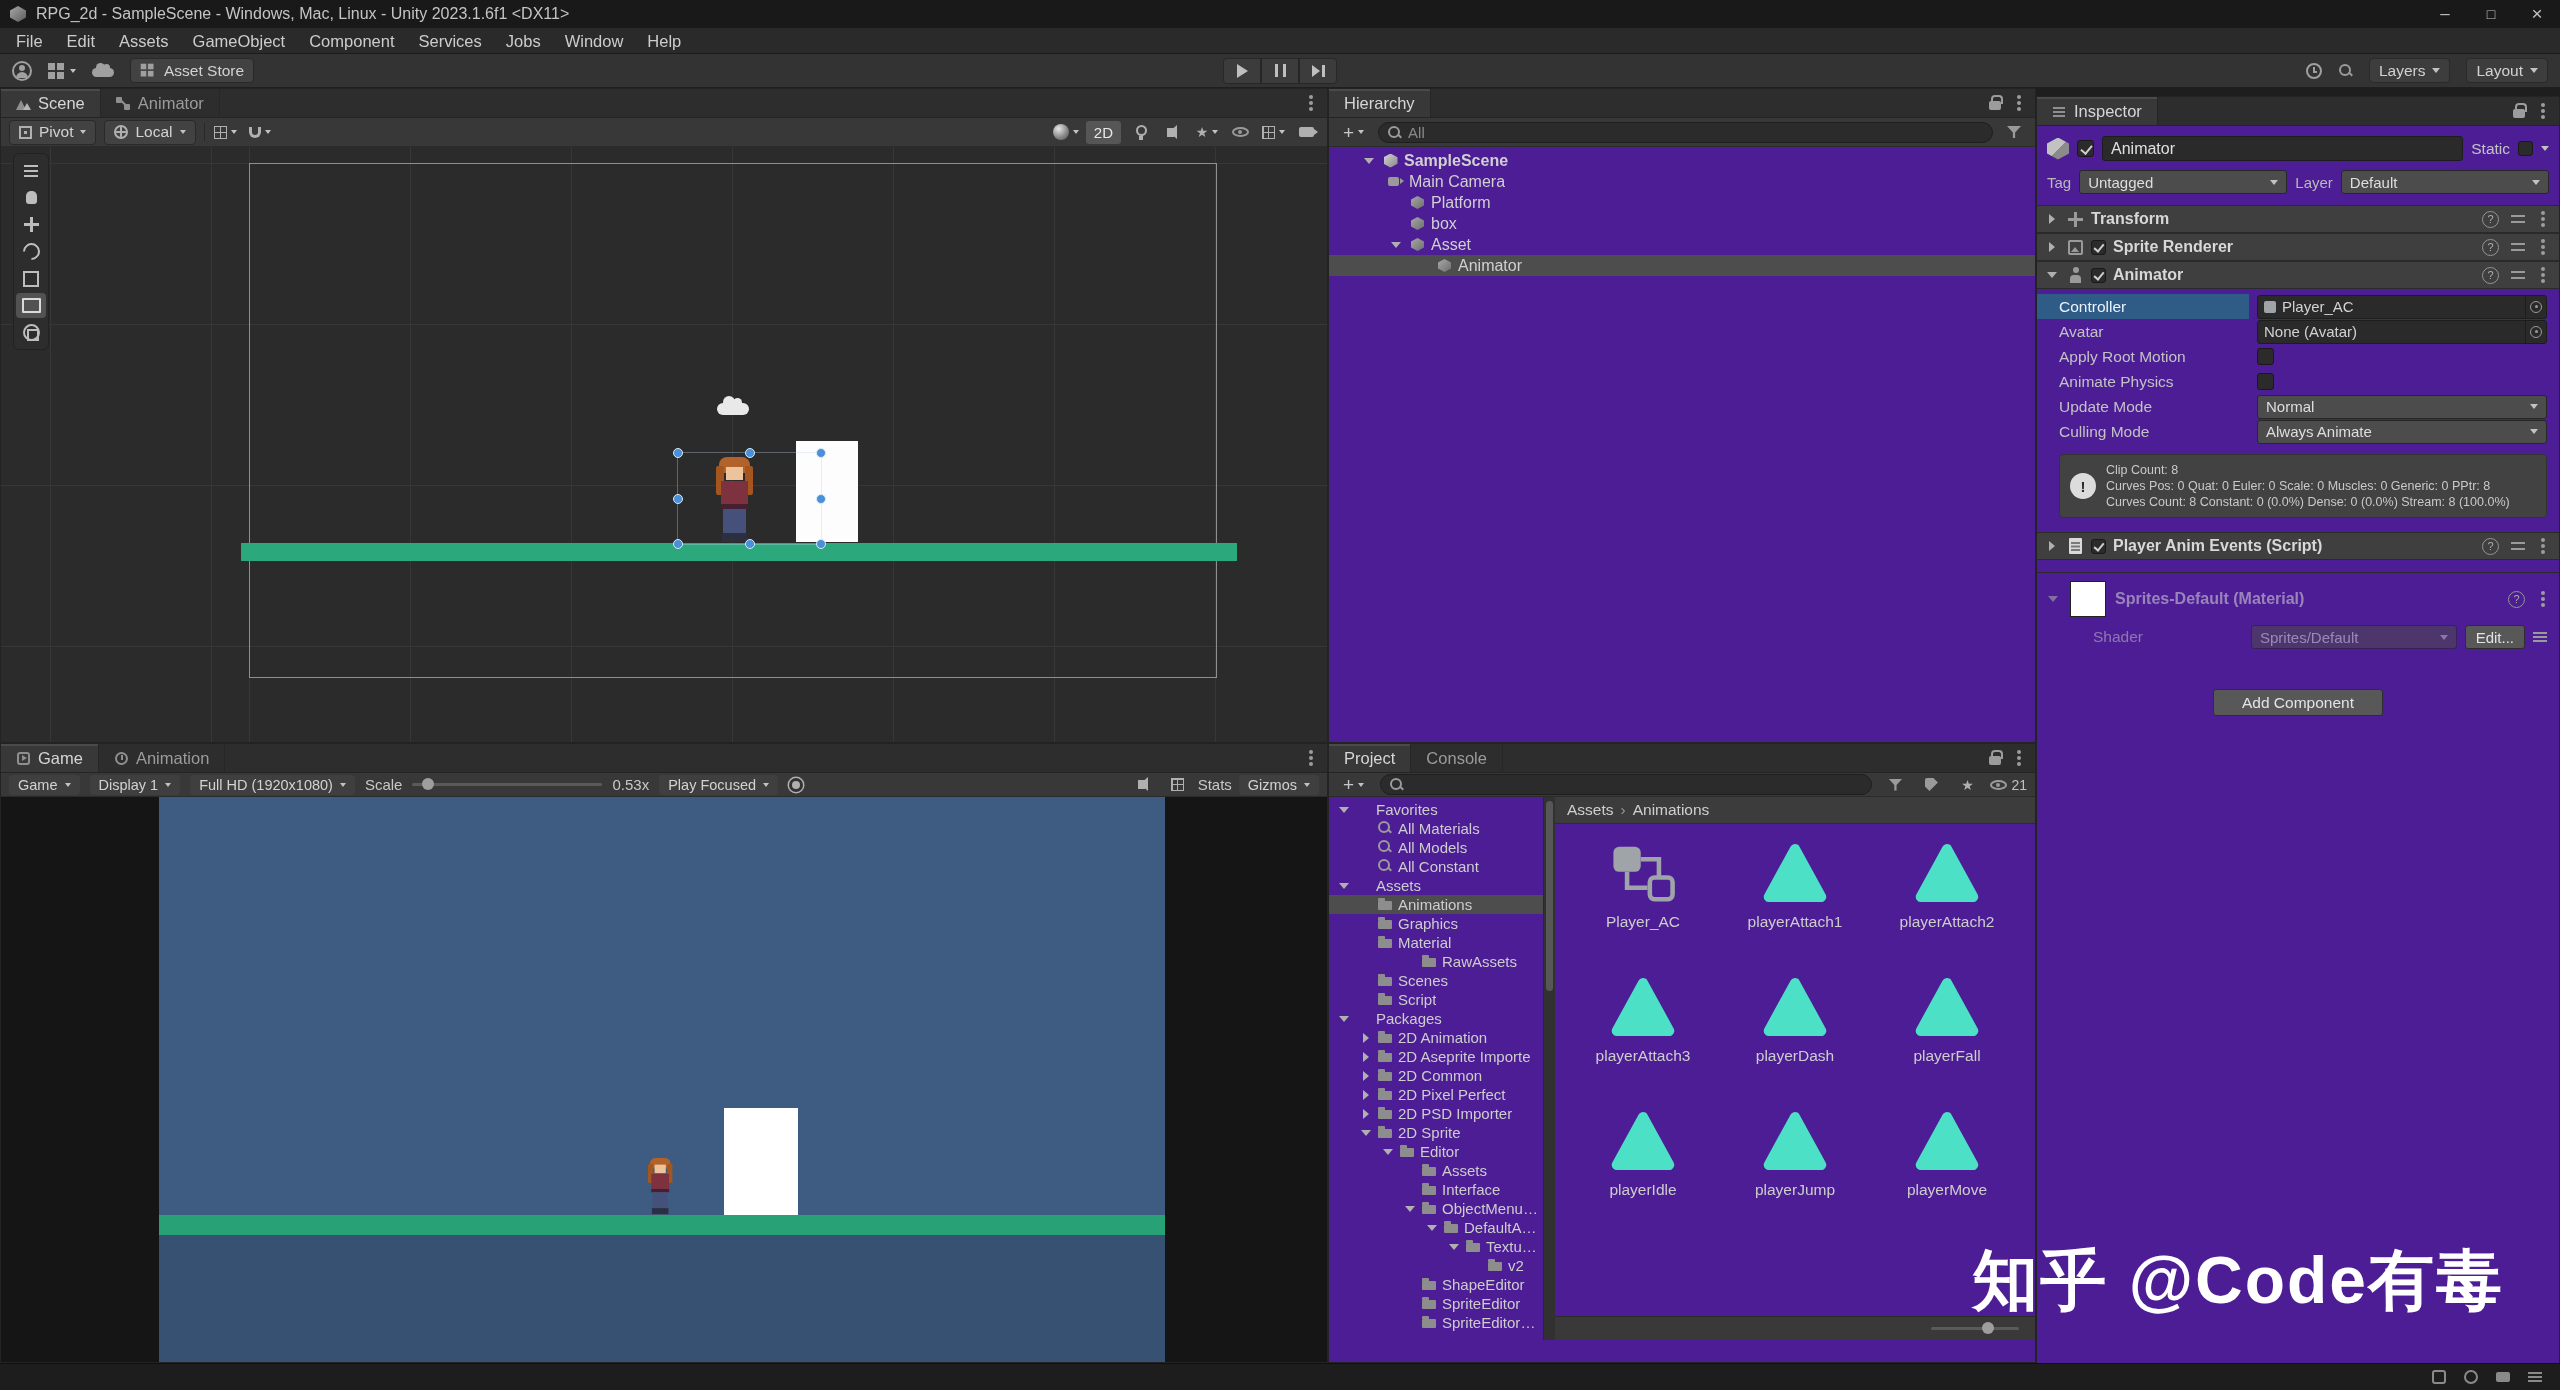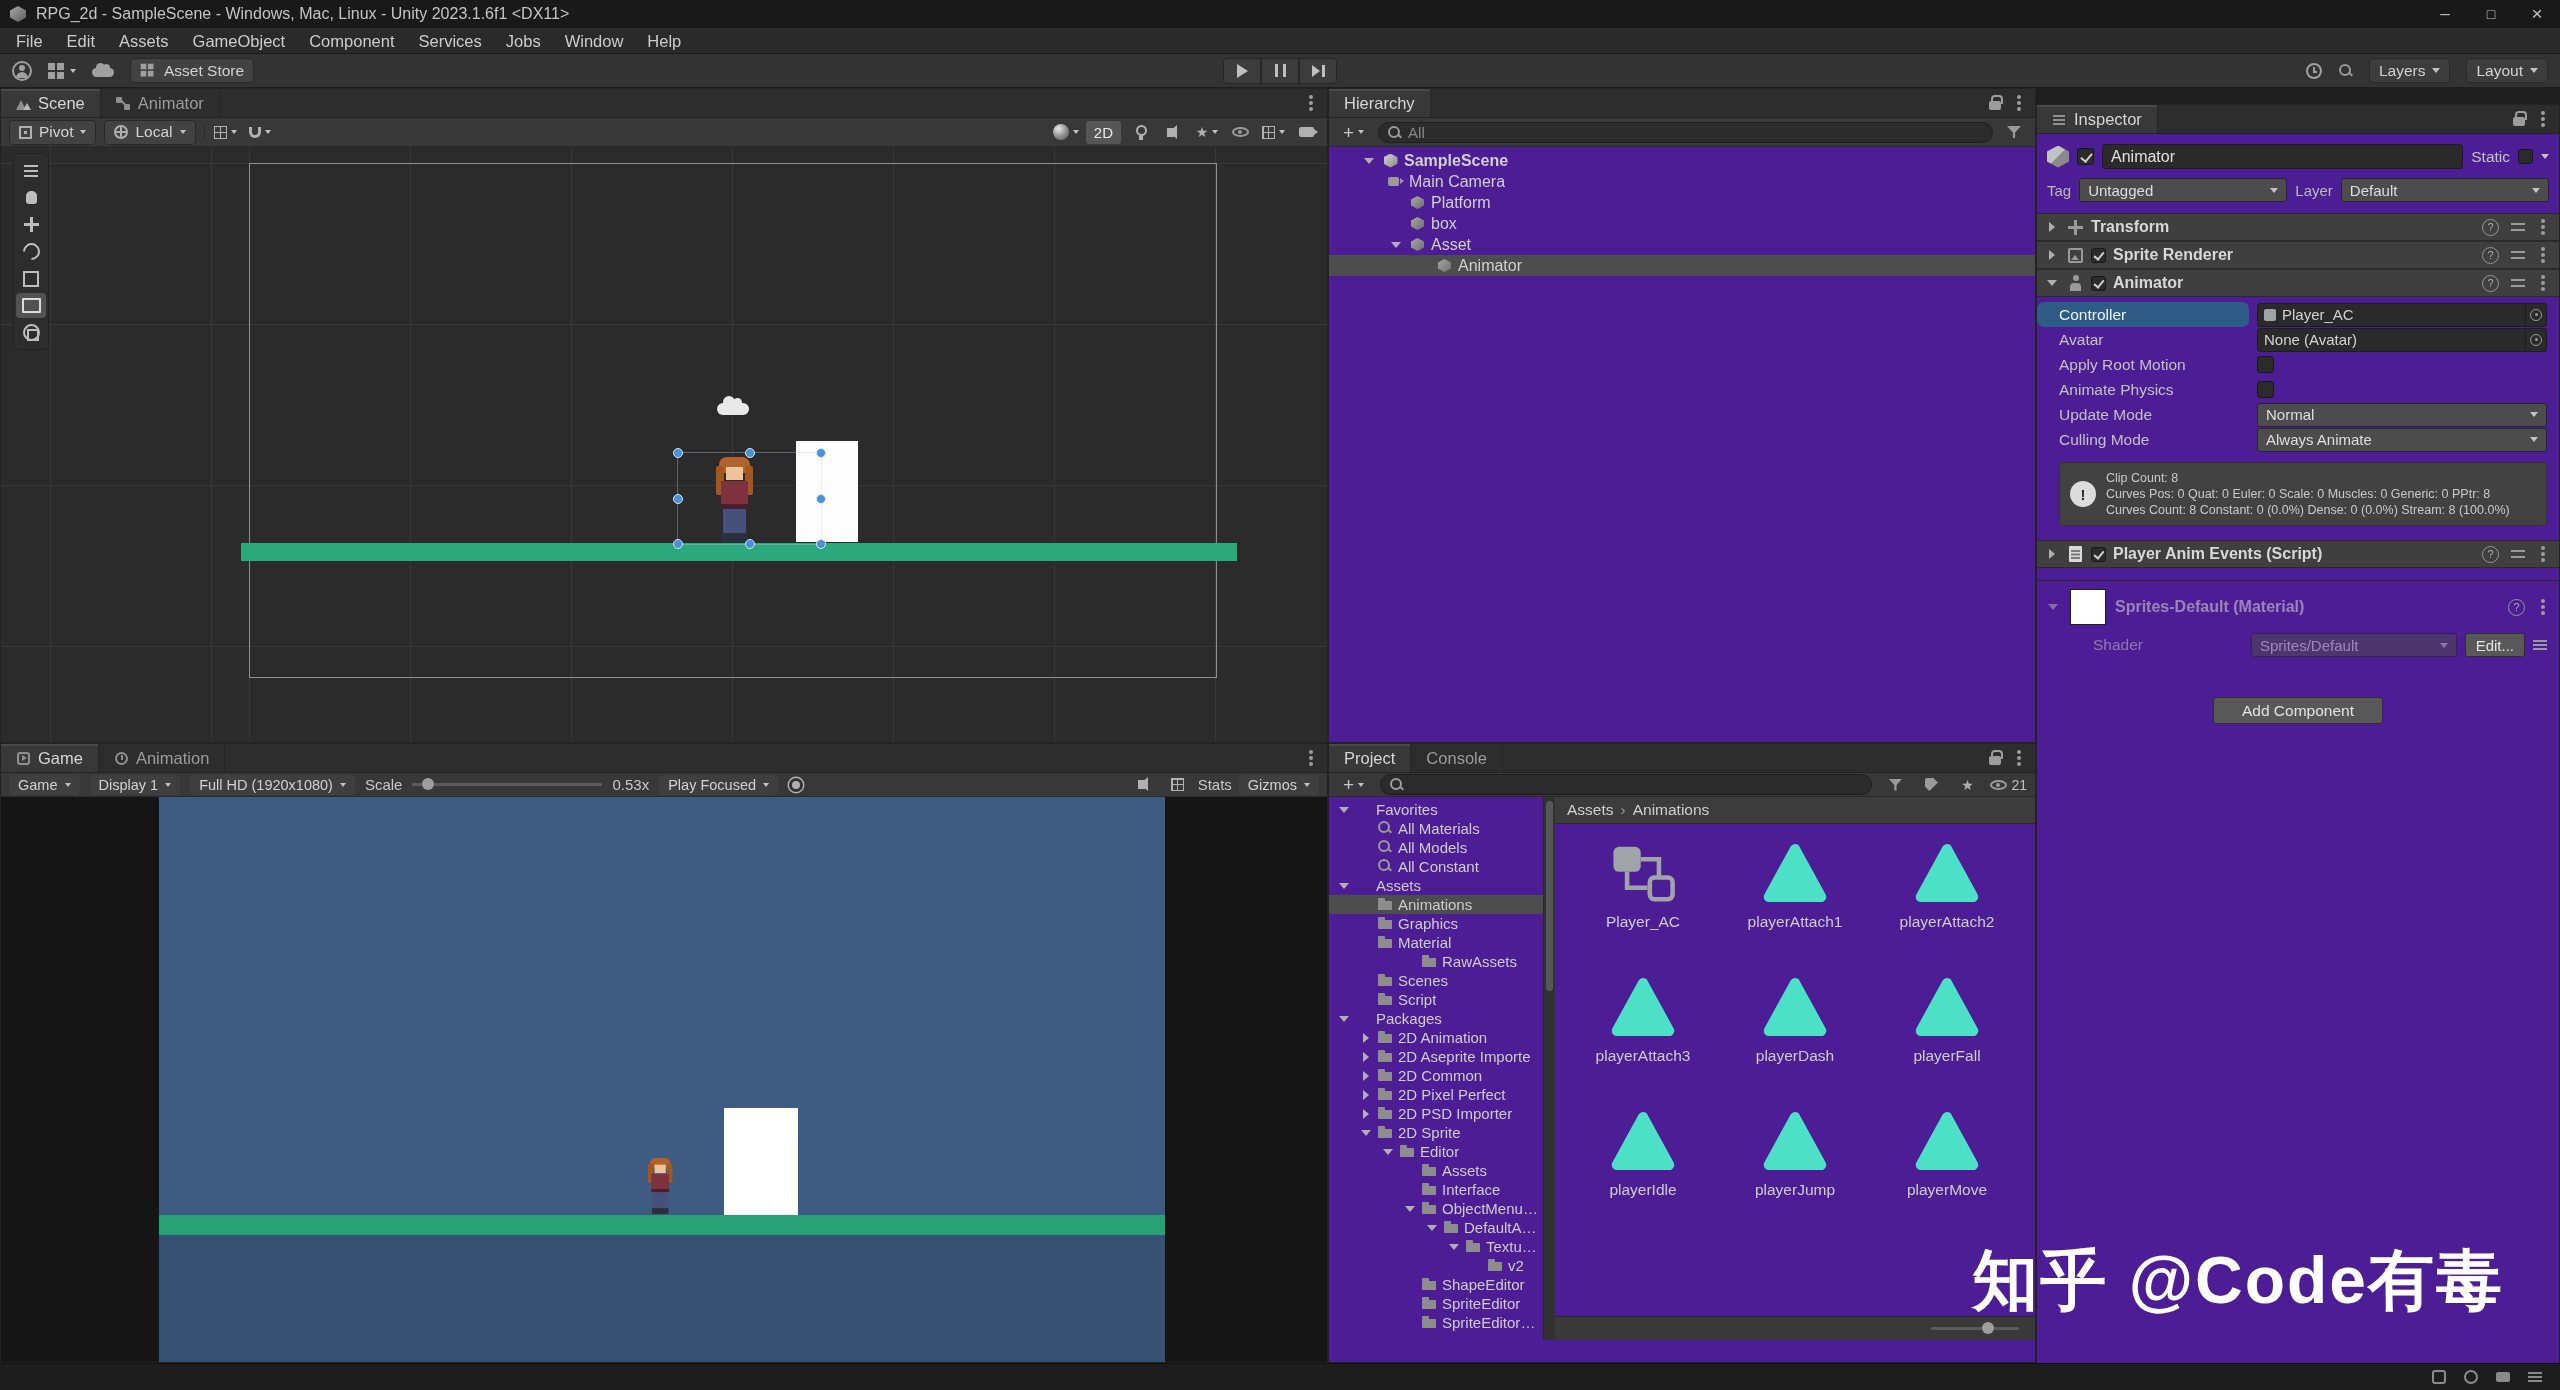--- a/index.html
+++ b/index.html
@@ -90,21 +90,21 @@
 .ic-animation-tab::before{content:"";position:absolute;inset:1px;border:2px solid #8f8f8f;border-radius:50%;}
 .ic-animation-tab::after{content:"";position:absolute;left:7px;top:4px;width:2px;height:5px;background:#8f8f8f;}
 .ic-inspector-tab::before{content:"";position:absolute;left:1px;top:3px;width:12px;height:2px;background:#8f8f8f;box-shadow:0 4px 0 #8f8f8f,0 8px 0 #8f8f8f;}
 
 
 .panel{position:absolute;background:#4c1d95;border:1px solid #232323;overflow:hidden;}
 #scene-panel{left:0;top:88px;width:1328px;height:655px;}
 #game-panel{left:0;top:743px;width:1328px;height:620px;}
 #hierarchy-panel{left:1328px;top:88px;width:708px;height:655px;}
 #project-panel{left:1328px;top:743px;width:708px;height:620px;}
-#inspector-panel{left:2036px;top:104px;width:524px;height:1275px;}
+#inspector-panel{left:2036px;top:96px;width:524px;height:1275px;}
 .tabbar{height:29px;background:#2d2d2d;display:flex;border-bottom:1px solid #242424;}
 .tab{display:flex;align-items:center;gap:7px;padding:0 15px;font-size:16.5px;color:#9b9b9b;border-right:1px solid #262626;}
 .tab.active{background:#383838;color:#d6d6d6;box-shadow:inset 0 2px 0 #4a4a4a;}
 .tabbar-end{margin-left:auto;display:flex;align-items:center;gap:12px;padding-right:10px;}
 .subbar{height:29px;background:#383838;border-bottom:1px solid #2b2b2b;display:flex;align-items:center;gap:8px;padding:0 8px;font-size:15.5px;position:relative;}
 .subbar .right{margin-left:auto;display:flex;align-items:center;gap:7px;}
 .game-subbar{height:24px;font-size:15px;gap:10px;}
 .game-subbar .chip{height:20px;font-size:14.5px;border:none;background:#3f3f3f;}
 .vdiv{width:1px;height:18px;background:#2a2a2a;flex:none;}
 .tbtn{display:inline-flex;align-items:center;justify-content:center;gap:4px;min-width:26px;height:23px;border-radius:3px;color:#c0c0c0;}
@@ -216,21 +216,21 @@
 .ci-transform::after{content:"";position:absolute;left:1px;top:7px;width:15px;height:3px;background:#9a9a9a;}
 .ci-sprite::before{content:"";position:absolute;inset:1px;border:2px solid #9a9a9a;border-radius:2px;}
 .ci-sprite::after{content:"";position:absolute;left:4px;bottom:4px;border-left:4px solid transparent;border-right:4px solid transparent;border-bottom:5px solid #9a9a9a;}
 .ci-animator::before{content:"";position:absolute;left:5.5px;top:0;width:6px;height:6px;border-radius:50%;background:#9a9a9a;}
 .ci-animator::after{content:"";position:absolute;left:3px;top:8px;width:11px;height:8px;border-radius:4px 4px 0 0;background:#9a9a9a;}
 .ci-script{background:#d9d9d9;width:13px;height:16px;margin:0 2px;border-radius:1px;position:relative;}
 .ci-script::before{content:"";position:absolute;left:2px;top:4px;width:9px;height:1.5px;background:#7a7a7a;box-shadow:0 3.5px 0 #7a7a7a,0 7px 0 #7a7a7a;}
 .cname{font-size:16px;font-weight:bold;color:#d8d8d8;white-space:nowrap;overflow:hidden;text-overflow:ellipsis;}
 .chead-end{margin-left:auto;display:flex;align-items:center;gap:12px;}
 .prow{display:flex;align-items:center;gap:8px;height:25px;padding:0 12px 0 22px;}
-.plabel{width:190px;flex:none;font-size:15.5px;color:#c2c2c2;height:100%;display:flex;align-items:center;white-space:nowrap;overflow:hidden;border-radius:7px;}
+.plabel{width:190px;flex:none;font-size:15.5px;color:#c2c2c2;height:100%;display:flex;align-items:center;white-space:nowrap;overflow:hidden;}
 .plabel.hl{background:#2e5c87;color:#eaf3fc;margin-left:-22px;padding-left:22px;width:212px;}
 .objf{flex:1;height:24px;background:#2a2a2a;border:1px solid #1d1d1d;border-radius:3px;display:flex;align-items:center;gap:6px;padding:0 0 0 6px;font-size:15px;color:#d2d2d2;min-width:0;}
 .objf .vic{width:12px;height:12px;background:#9fa4a8;border-radius:2px;flex:none;}
 .objf .otext{white-space:nowrap;overflow:hidden;text-overflow:ellipsis;}
 .objf .picker{margin-left:auto;width:21px;align-self:stretch;border-left:1px solid #1d1d1d;display:flex;align-items:center;justify-content:center;position:relative;flex:none;}
 .objf .picker::before{content:"";width:10px;height:10px;border:1.5px solid #9a9a9a;border-radius:50%;}
 .objf .picker::after{content:"";position:absolute;width:3px;height:3px;border-radius:50%;background:#9a9a9a;}
 .infobox{margin:10px 12px 6px 22px;background:#424242;border:1px solid #333;border-radius:4px;display:flex;gap:10px;padding:7px 10px;align-items:center;}
 .infoicon{width:26px;height:26px;border-radius:50%;background:#dcdcdc;color:#2b2b2b;font-weight:bold;display:flex;align-items:center;justify-content:center;flex:none;font-size:15px;}
 .infoicon::before{content:"!";}

